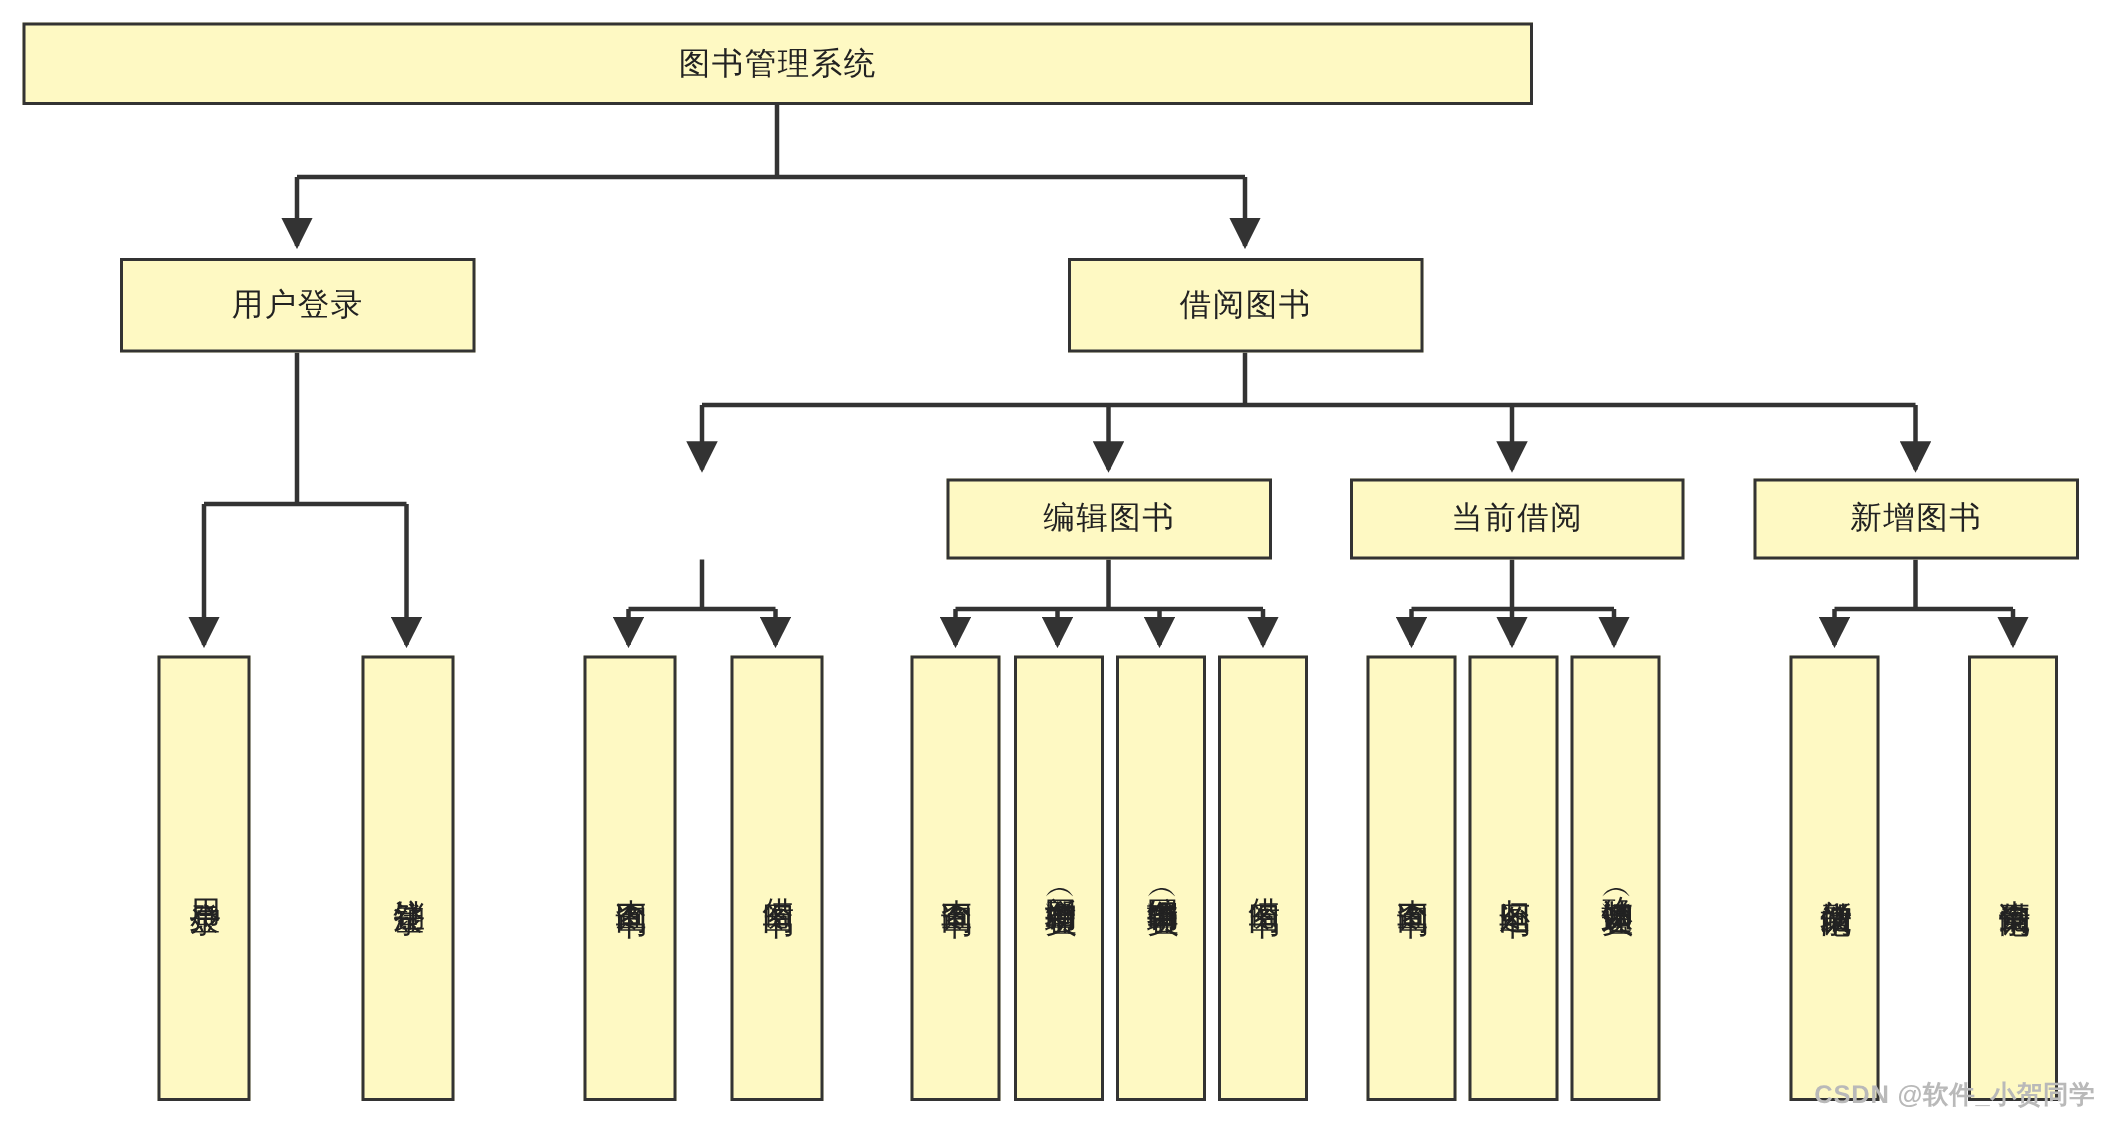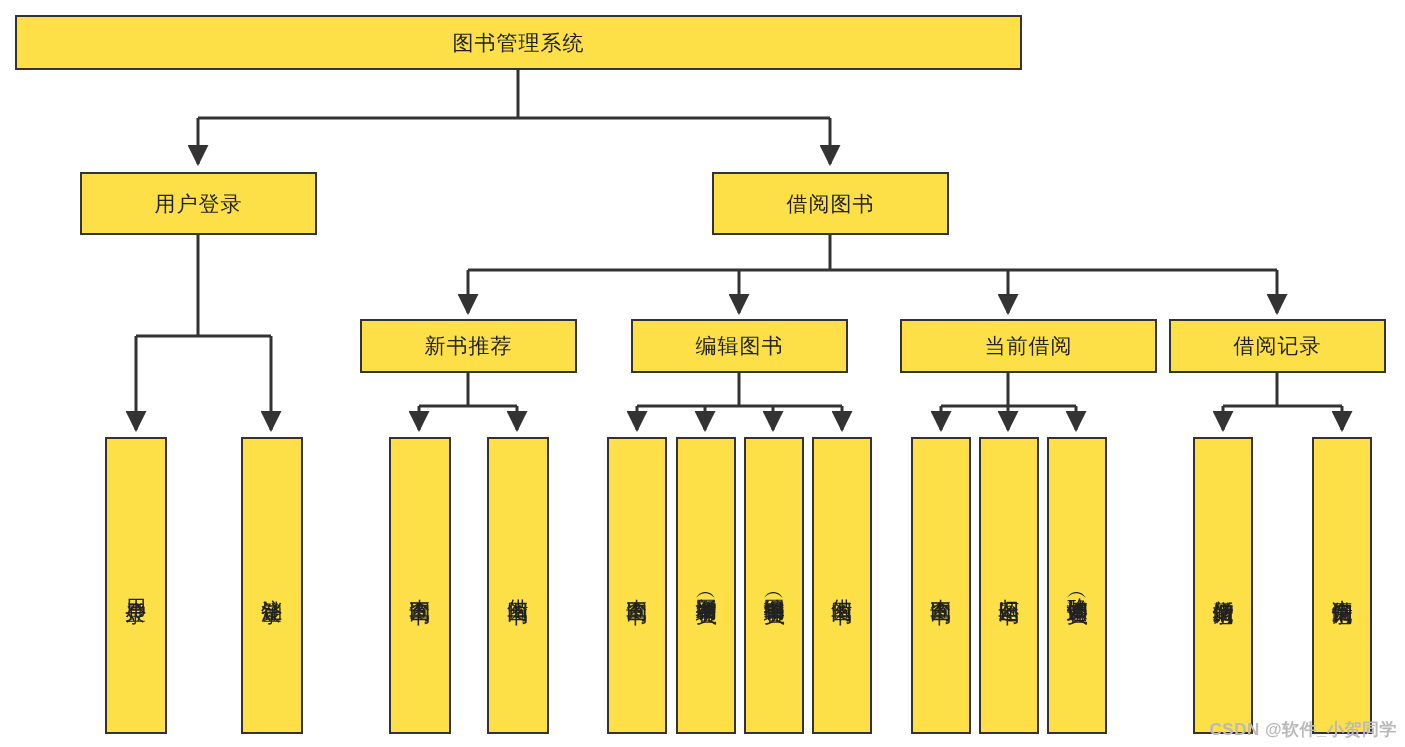--- a/index.html
+++ b/index.html
@@ -23,21 +23,21 @@
     position: absolute;
     left: 0;
     top: 0;
     width: 1405px;
     height: 747px;
     pointer-events: none;
   }
   .node {
     position: absolute;
     box-sizing: border-box;
-    background: #fde047;
+    background: #fef9c3;
     border: 2px solid #333333;
     display: flex;
     align-items: center;
     justify-content: center;
     color: #222222;
   }
   .node.h {
     font-size: 21px;
     line-height: 1.2;
     letter-spacing: 1px;
@@ -128,31 +128,28 @@
     <span class="node-label">图书管理系统</span>
   </div>
 
   <div class="node h" style="left:80px; top:172px; width:237px; height:63px;">
     <span class="node-label">用户登录</span>
   </div>
   <div class="node h" style="left:712px; top:172px; width:237px; height:63px;">
     <span class="node-label">借阅图书</span>
   </div>
 
-  <div class="node h" style="left:360px; top:319px; width:217px; height:54px;">
-    <span class="node-label">新书推荐</span>
-  </div>
   <div class="node h" style="left:631px; top:319px; width:217px; height:54px;">
     <span class="node-label">编辑图书</span>
   </div>
-  <div class="node h" style="left:900px; top:319px; width:257px; height:54px;">
+  <div class="node h" style="left:900px; top:319px; width:223px; height:54px;">
     <span class="node-label">当前借阅</span>
   </div>
   <div class="node h" style="left:1169px; top:319px; width:217px; height:54px;">
-    <span class="node-label">借阅记录</span>
+    <span class="node-label">新增图书</span>
   </div>
 
   <div class="node v" style="left:105px; top:437px; width:62px; height:297px;">
     <span class="node-label">用户登录</span>
   </div>
   <div class="node v" style="left:241px; top:437px; width:62px; height:297px;">
     <span class="node-label">注销登录</span>
   </div>
 
   <div class="node v" style="left:389px; top:437px; width:62px; height:297px;">

